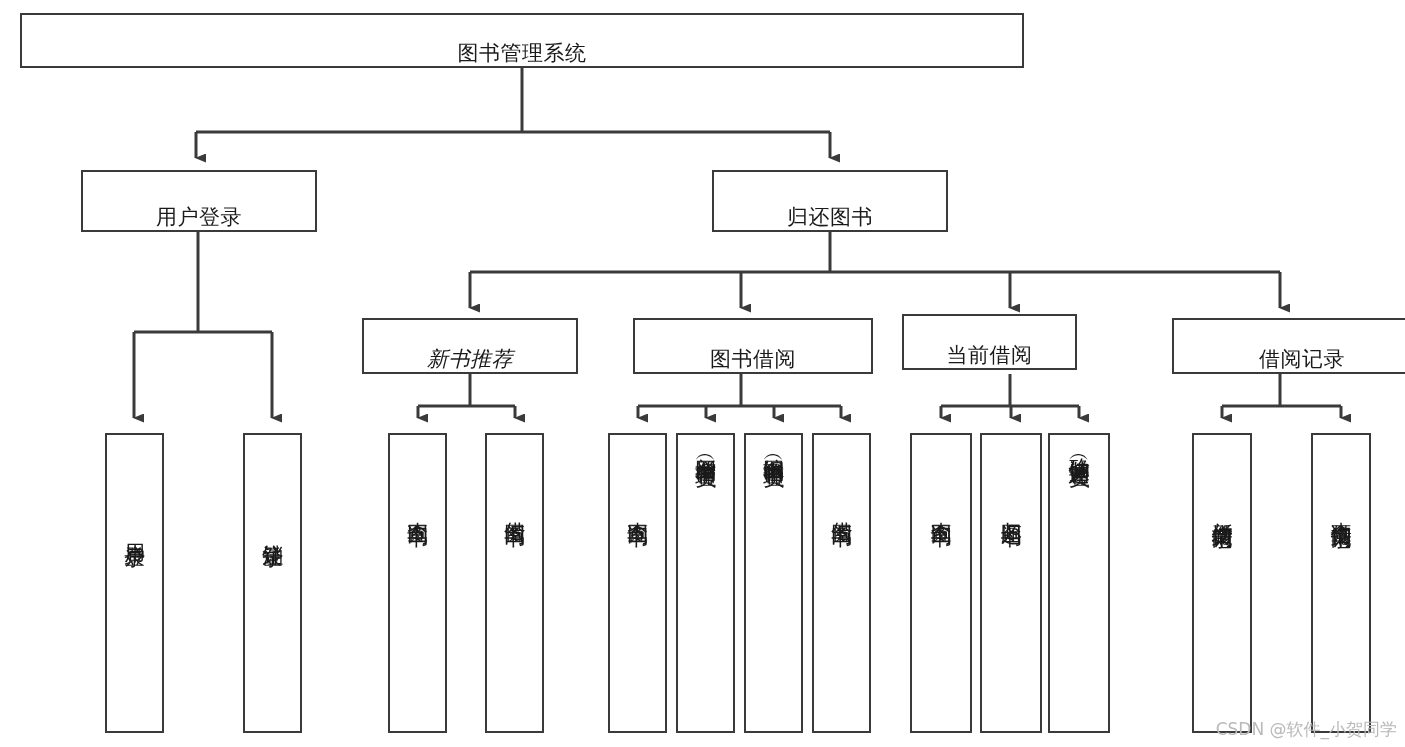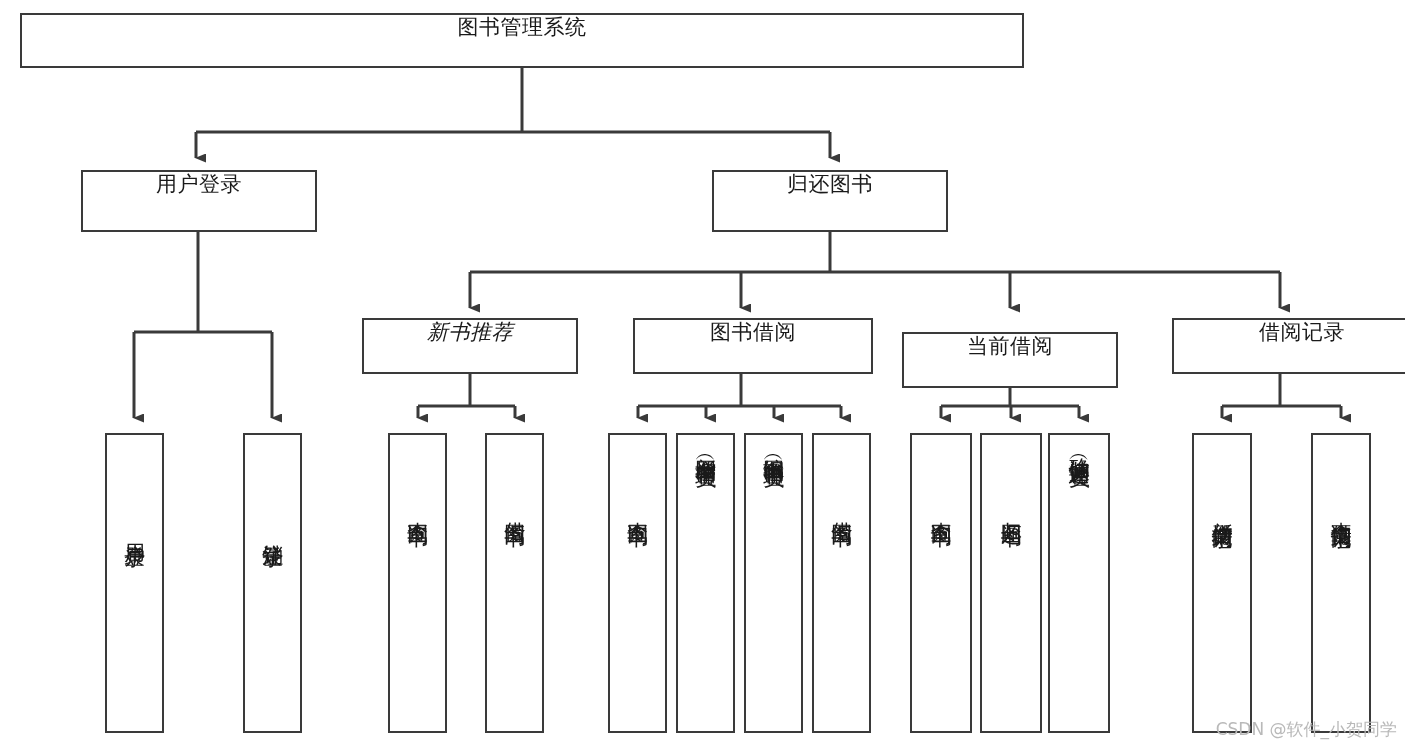--- a/index.html
+++ b/index.html
@@ -25,21 +25,21 @@
     width: 1405px;
     height: 747px;
     pointer-events: none;
   }
   .node {
     position: absolute;
     box-sizing: border-box;
     background: #ffffff;
     border: 2.5px solid #3a3a3a;
     display: flex;
-    align-items: flex-start;
+    align-items: flex-end;
     justify-content: center;
     color: #1a1a1a;
   }
   .node .lbl {
     display: block;
     text-align: center;
     line-height: 1.18;
     letter-spacing: 0.5px;
   }
   
@@ -149,21 +149,21 @@
   <div class="node h" style="left:712px; top:170px; width:236px; height:62px;">
     <span class="lbl">归还图书</span>
   </div>
 
   <div class="node h" style="left:362px; top:318px; width:216px; height:56px;font-style:italic;">
     <span class="lbl">新书推荐</span>
   </div>
   <div class="node h" style="left:633px; top:318px; width:240px; height:56px;">
     <span class="lbl">图书借阅</span>
   </div>
-  <div class="node h" style="left:902px; top:332px; width:216px; height:56px;">
+  <div class="node h" style="left:902px; top:314px; width:175px; height:56px;">
     <span class="lbl">当前借阅</span>
   </div>
   <div class="node h" style="left:1172px; top:318px; width:260px; height:56px;">
     <span class="lbl">借阅记录</span>
   </div>
 
   <div class="node v mid" style="left:105px; top:433px; width:59px; height:300px;">
     <span class="lbl">用户登录</span>
   </div>
   <div class="node v mid" style="left:243px; top:433px; width:59px; height:300px;">

